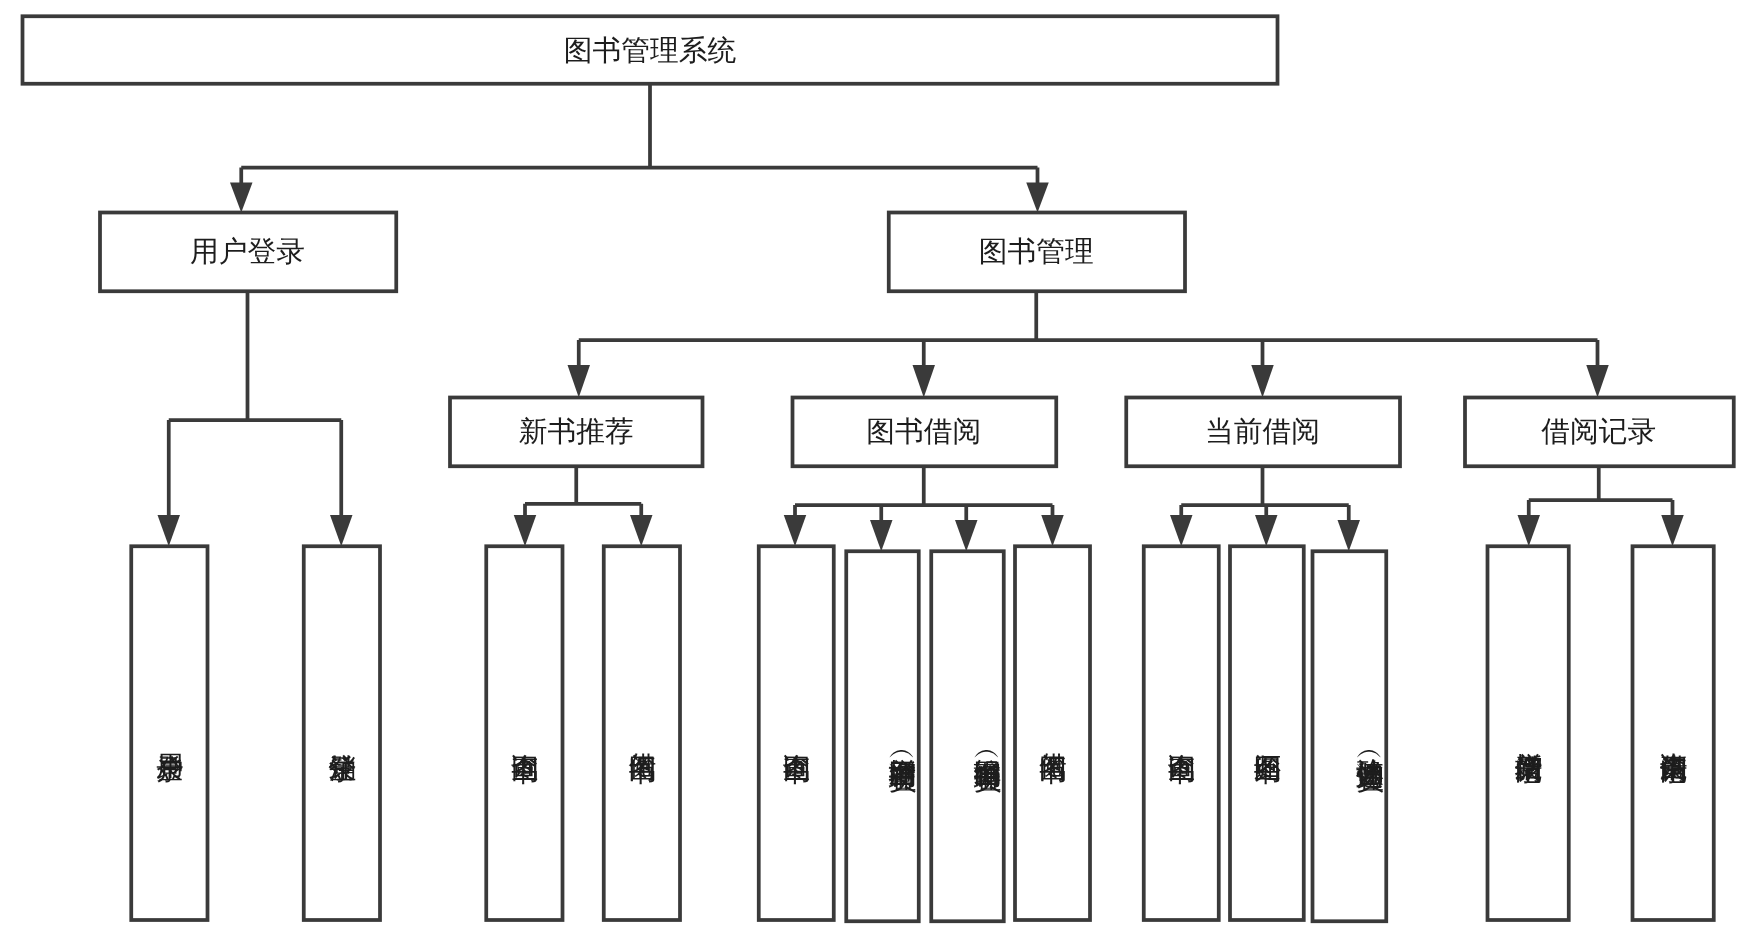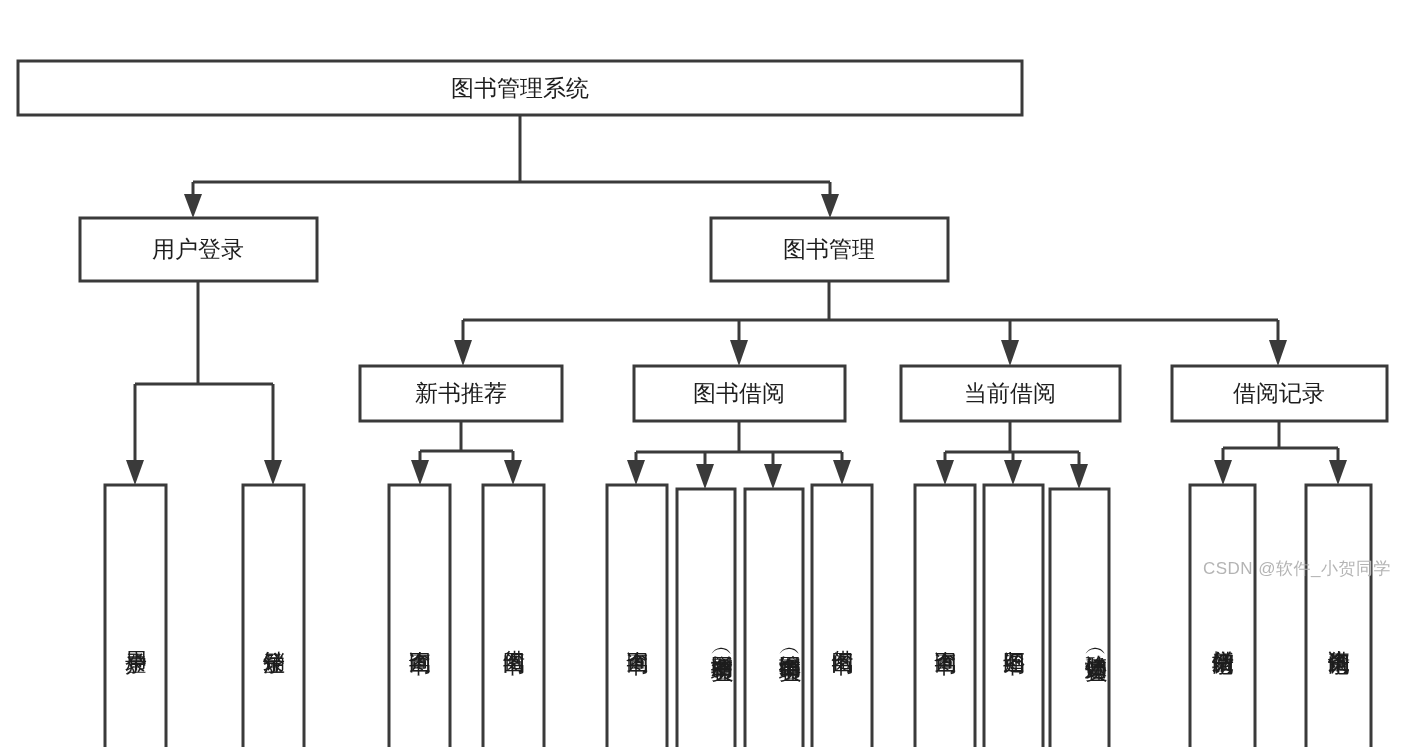--- a/index.html
+++ b/index.html
@@ -11,21 +11,20 @@
     width: 1405px;
     height: 747px;
     overflow: hidden;
     font-family: "Liberation Sans", "DejaVu Sans", sans-serif;
   }
   #diagram-root {
     position: relative;
     width: 1405px;
     height: 538px;
     background: #ffffff;
-    margin-top: 48px;
   }
   svg.diagram-canvas {
     position: absolute;
     left: 0;
     top: 0;
     width: 1405px;
     height: 747px;
   }
   .node-box {
     fill: #ffffff;
@@ -222,15 +221,14 @@
   <div class="node-label-v" style="left:745px; top:441px; width:58px; height:296px; align-items:flex-start; padding-top:8px; box-sizing:border-box;">编辑图书（管理员）</div>
   <div class="node-label-v" style="left:812px; top:437px; width:60px; height:299px;">借阅图书</div>
 
   <div class="node-label-v" style="left:915px; top:437px; width:60px; height:299px;">查询图书</div>
   <div class="node-label-v" style="left:984px; top:437px; width:59px; height:299px;">归还图书</div>
   <div class="node-label-v" style="left:1050px; top:441px; width:59px; height:296px; align-items:flex-start; padding-top:8px; box-sizing:border-box;">确认归还（管理员）</div>
 
   <div class="node-label-v" style="left:1190px; top:437px; width:65px; height:299px;">新增借阅记录</div>
   <div class="node-label-v" style="left:1306px; top:437px; width:65px; height:299px;">查询借阅记录</div>
 
-  <div class="watermark">CSDN @软件_小贺同学</div>
 
 </div>
 
 </body></html>

